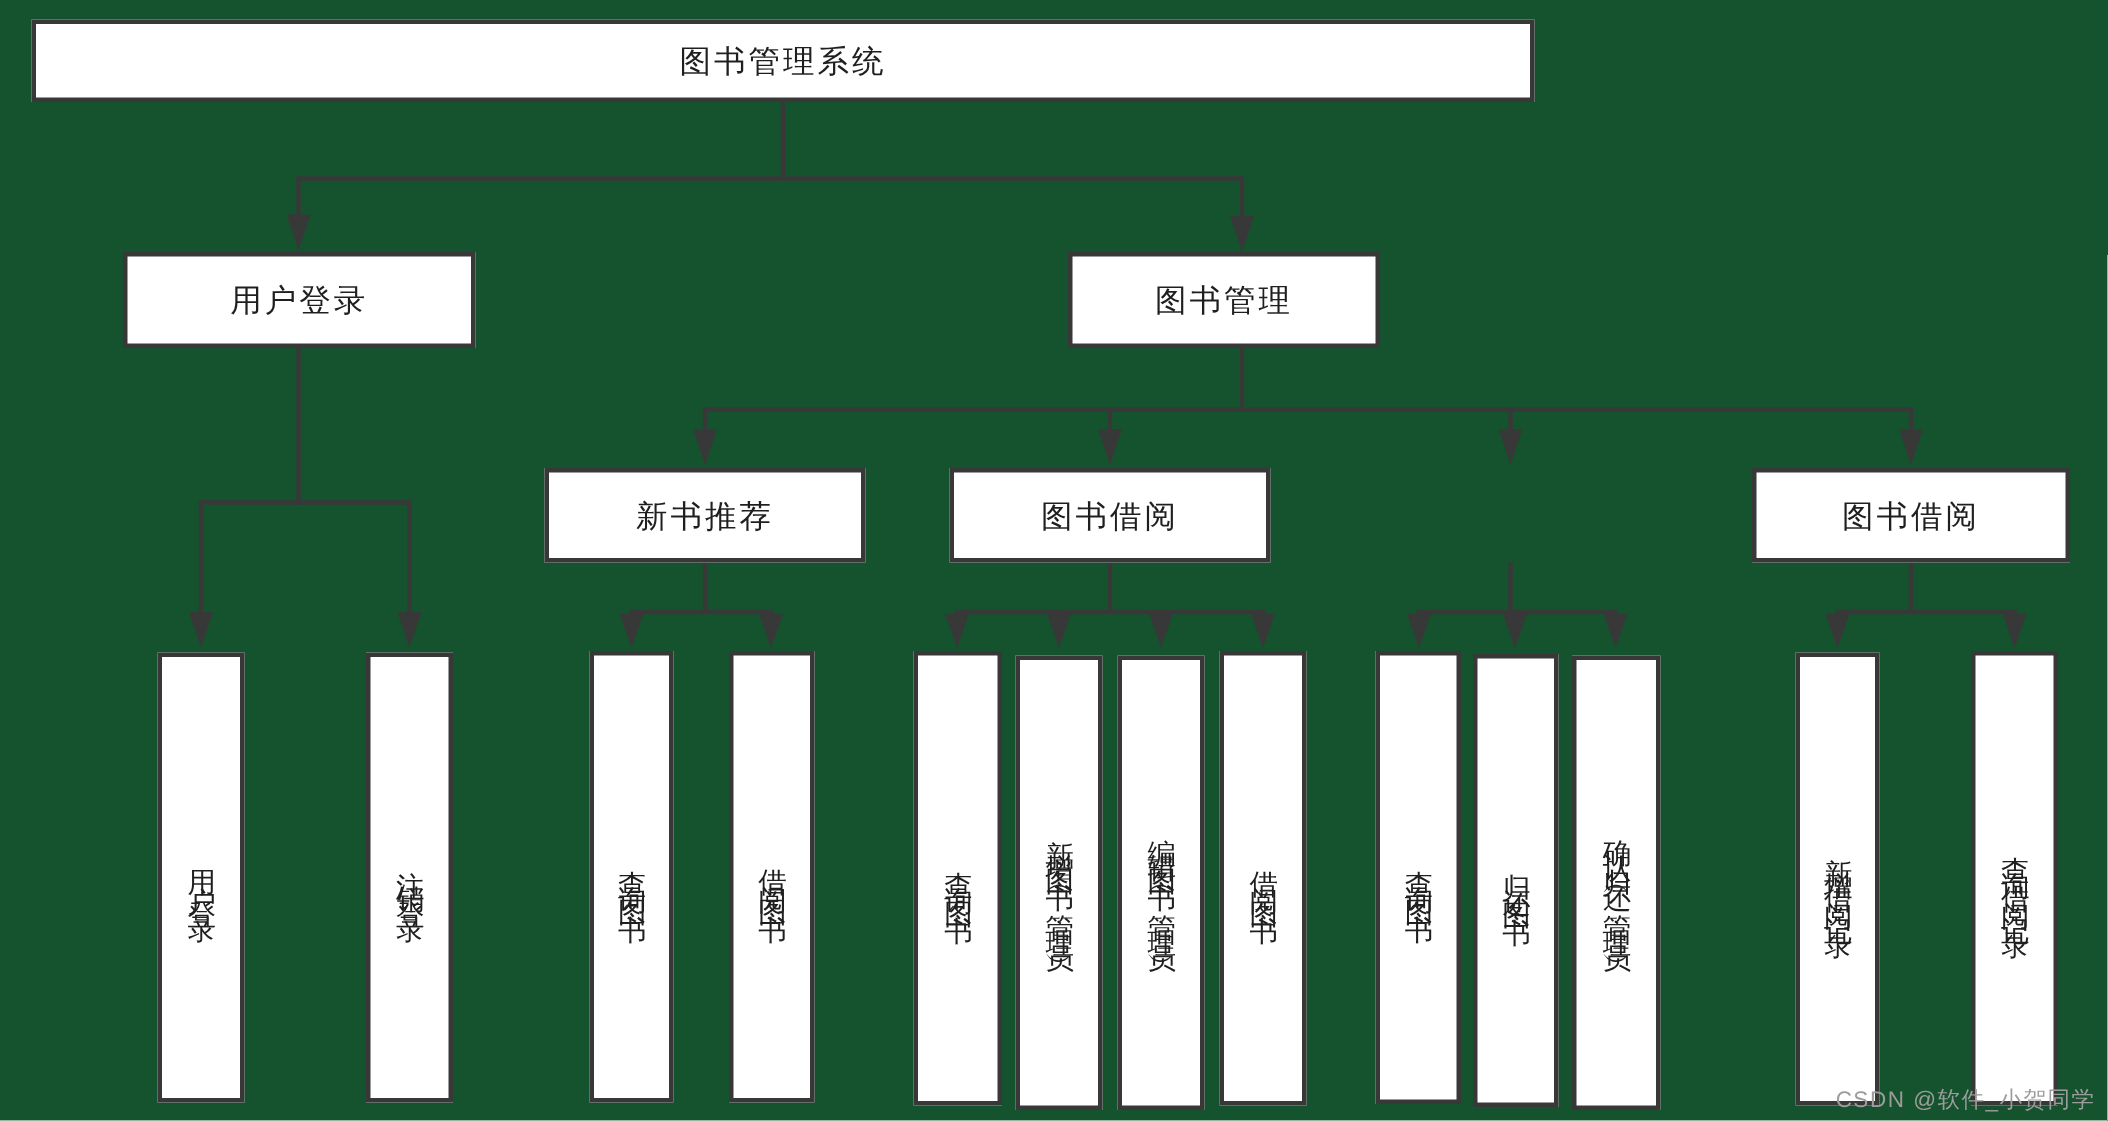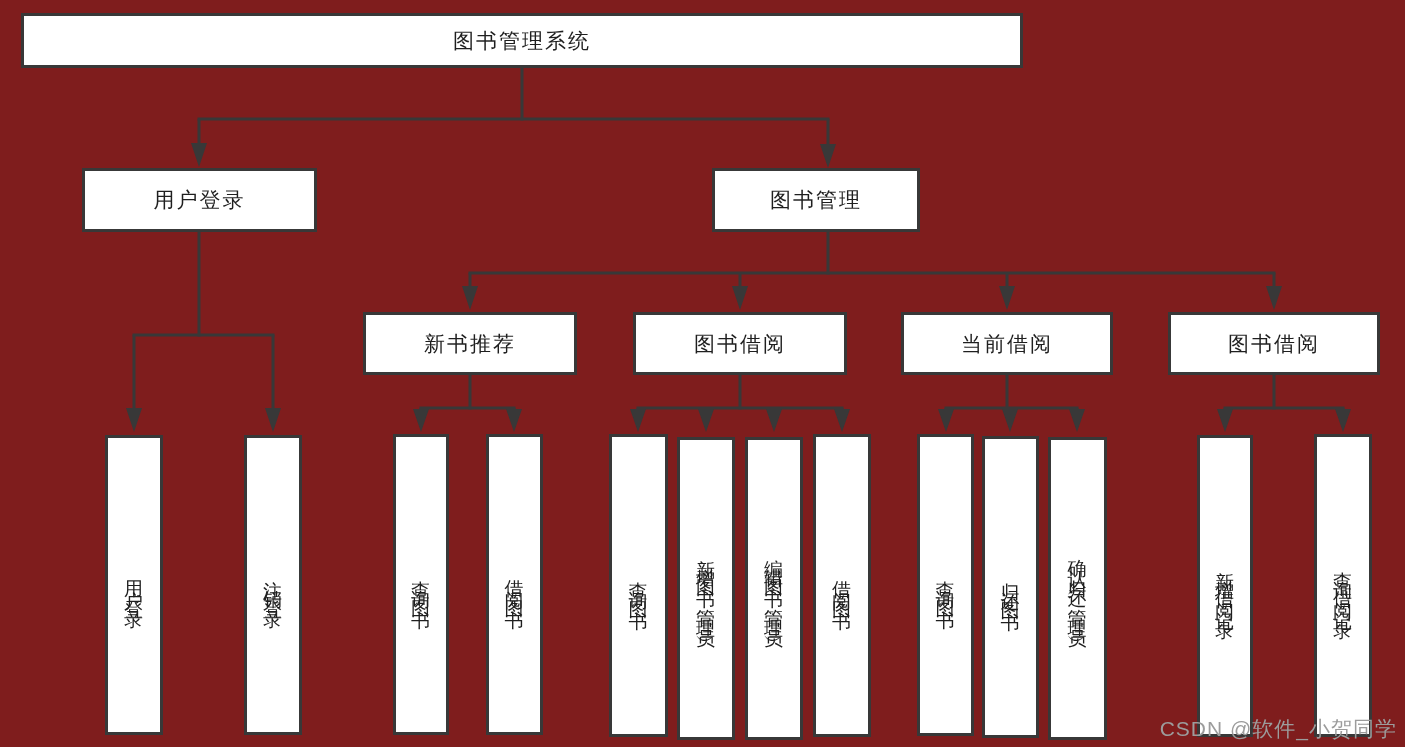--- a/index.html
+++ b/index.html
@@ -1,20 +1,20 @@
 <!DOCTYPE html>
 <html><head>
 <meta charset="utf-8">
 <style>
   html, body { margin: 0; padding: 0; background: #ffffff; }
   #canvas {
     position: relative;
     width: 1405px;
     height: 747px;
-    background: #7f1d1d;
+    background: #14532d;
     overflow: hidden;
     font-family: "Liberation Sans", "DejaVu Sans", sans-serif;
   }
   #wires {
     position: absolute;
     left: 0; top: 0;
     width: 1405px; height: 747px;
     pointer-events: none;
   }
   .node {
@@ -37,21 +37,21 @@
     text-orientation: mixed;
     font-size: 19px;
     line-height: 1;
     letter-spacing: 10px;
     white-space: nowrap;
   }
   .watermark {
     position: absolute;
     right: 8px;
     bottom: 4px;
-    font-size: 21px;
+    font-size: 15px;
     color: #9c9c9c;
     letter-spacing: 1px;
     white-space: nowrap;
   }
   .stroke { stroke: #383838; stroke-width: 3; fill: none; }
   .head { fill: #383838; stroke: none; }
 </style>
 </head>
 <body>
 
@@ -143,23 +143,20 @@
   <div class="node h" style="left:712px; top:168px; width:208px; height:64px">
     <span>图书管理</span>
   </div>
 
   <div class="node h" style="left:363px; top:312px; width:214px; height:63px">
     <span>新书推荐</span>
   </div>
   <div class="node h" style="left:633px; top:312px; width:214px; height:63px">
     <span>图书借阅</span>
   </div>
-  <div class="node h" style="left:901px; top:312px; width:212px; height:63px">
-    <span>当前借阅</span>
-  </div>
   <div class="node h" style="left:1168px; top:312px; width:212px; height:63px">
     <span>图书借阅</span>
   </div>
 
   <div class="node v" style="left:105px; top:435px; width:58px; height:300px">
     <span>用户登录</span>
   </div>
   <div class="node v" style="left:244px; top:435px; width:58px; height:300px">
     <span>注销登录</span>
   </div>

